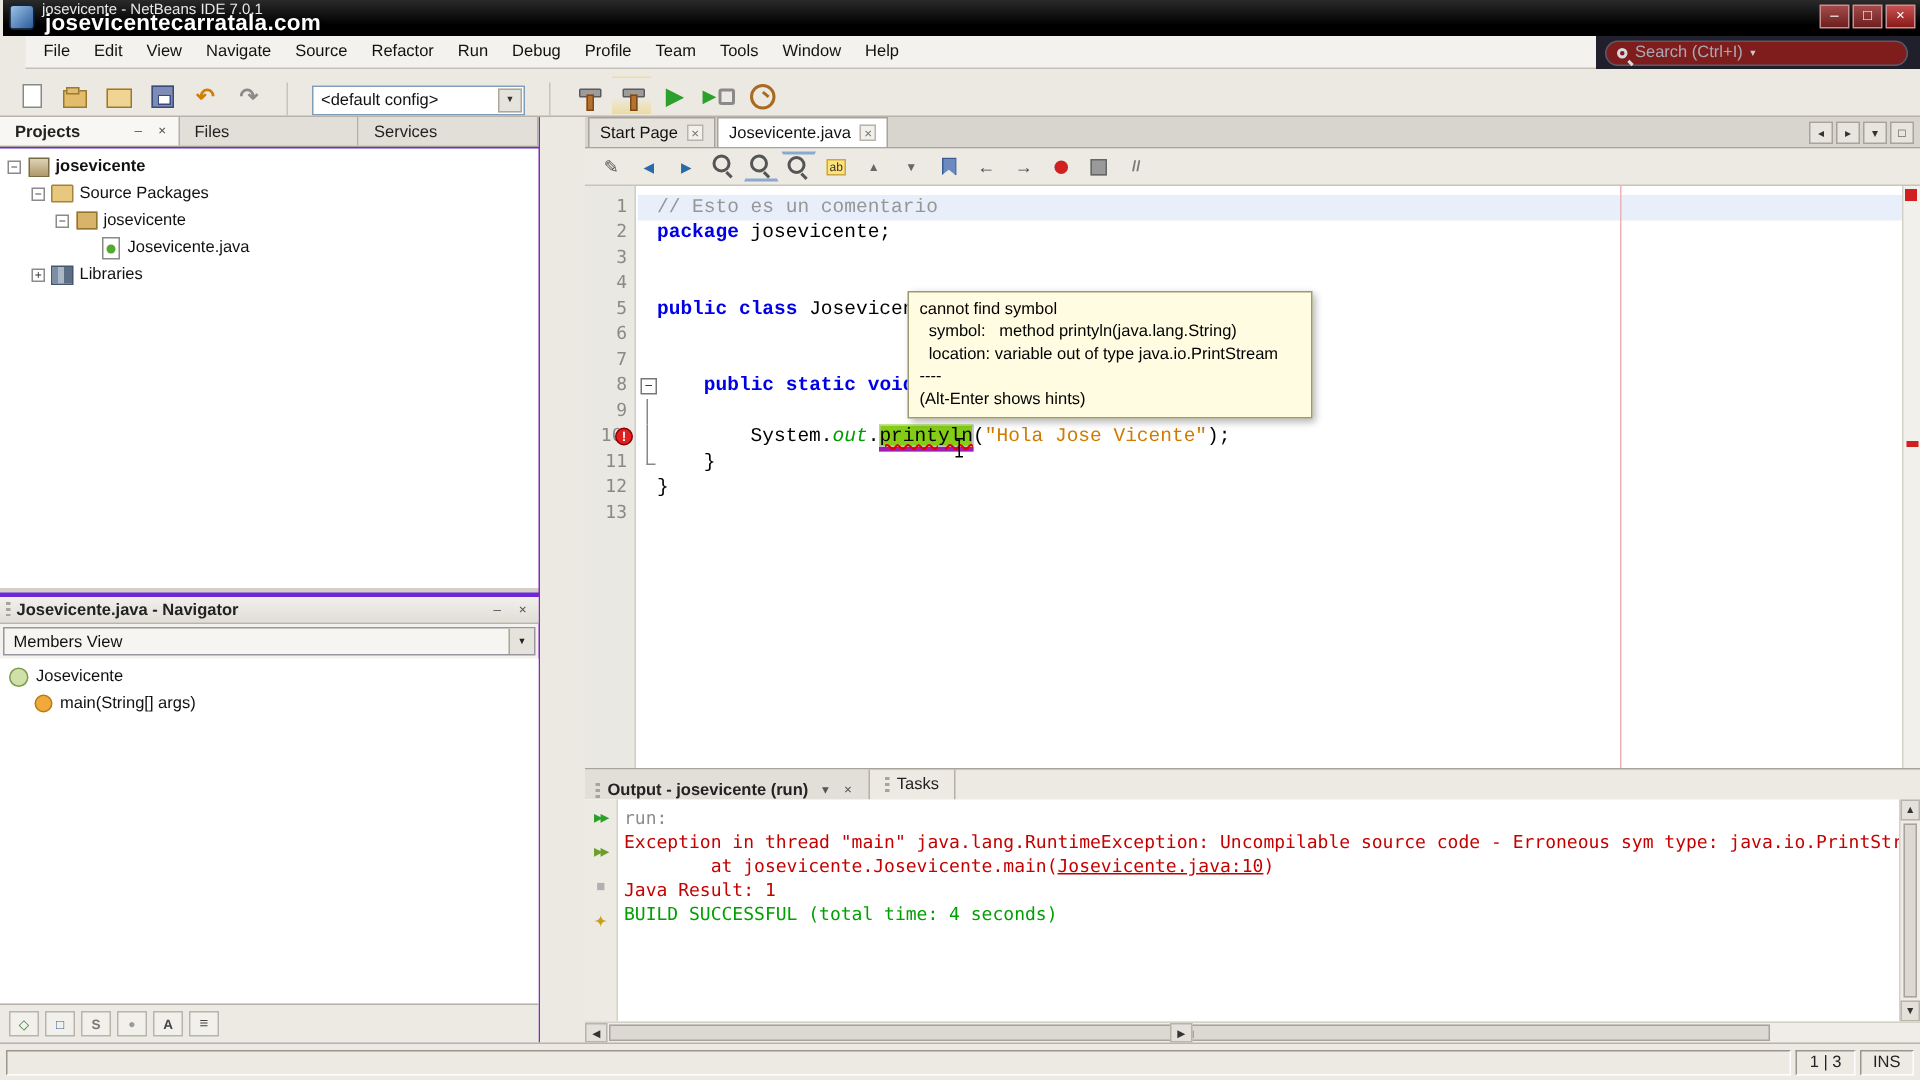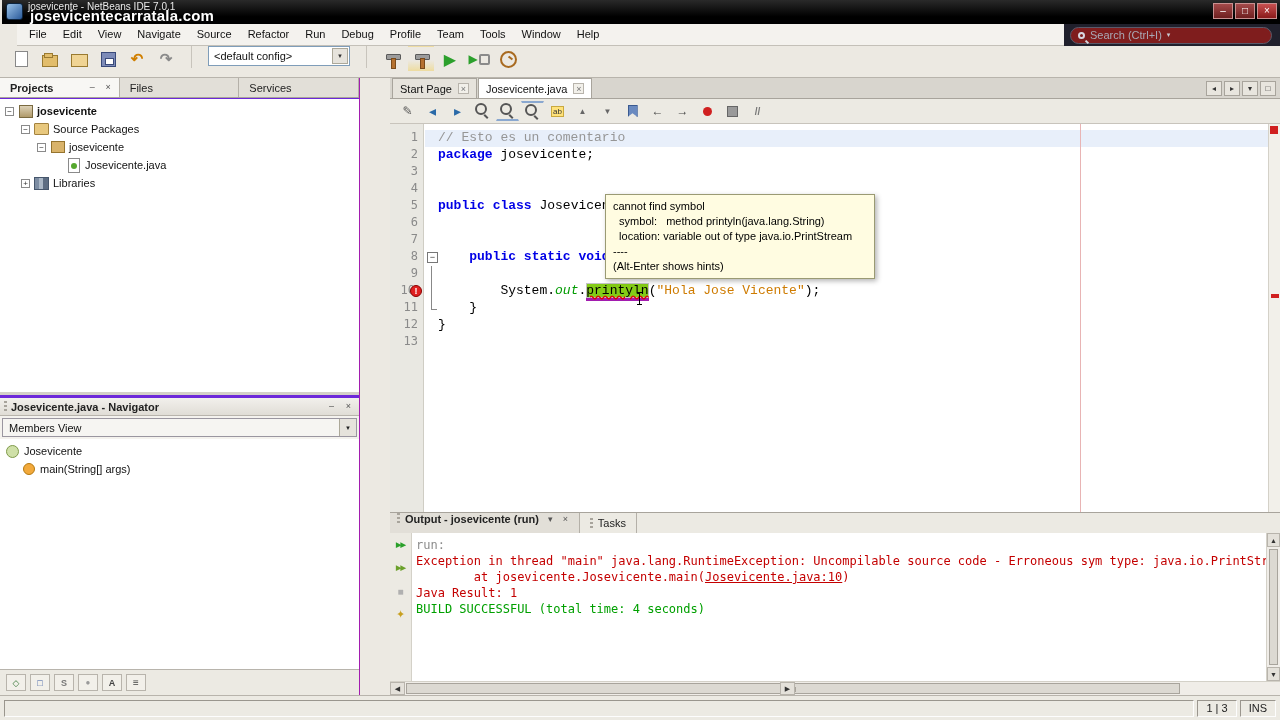--- a/index.html
+++ b/index.html
@@ -26,21 +26,21 @@
   .menu-item{padding:0 8px;line-height:21px;color:#111}
   .search-zone{position:absolute;right:0;top:0;width:216px;height:22px;background:#20202c;display:flex;align-items:center}
   .search-box{margin:2px 8px 2px 6px;flex:1;height:17px;background:#7f1d1d;border:1px solid #5a5a6a;
     border-radius:9px;display:flex;align-items:center;gap:5px;padding:0 7px;color:#a9a9b5}
   .mag{width:7px;height:7px;border:2px solid #d8d8e0;border-radius:50%;position:relative;flex:none}
   .mag::after{content:"";position:absolute;width:2px;height:4px;background:#d8d8e0;left:6px;top:6px;transform:rotate(-45deg)}
   .search-caret{font-size:7px;color:#c8c8d0}
 
   
   .toolbar{position:absolute;top:46px;left:0;right:0;height:32px;background:#ece9e2;
-    border-bottom:1px solid #b8b4ac;display:flex;align-items:flex-start;padding-left:8px;gap:5px}
+    border-bottom:1px solid #b8b4ac;display:flex;align-items:flex-end;padding-left:8px;gap:5px}
   .tsep{width:1px;height:22px;background:#c8c4bc;margin:0 7px}
   .tbtn{width:26px;height:26px;display:flex;align-items:center;justify-content:center;position:relative;border:1px solid transparent}
   .config-select{width:142px;height:20px;background:#fff;border:1px solid #7f9db9;display:flex;
     align-items:center;padding:0 5px;position:relative;margin:0 4px}
   .config-arrow{position:absolute;right:1px;top:1px;bottom:1px;width:16px;background:#e6e3dc;
     border:1px solid #aca899;display:flex;align-items:center;justify-content:center;font-size:6px;color:#333}
 
   
   .icon-new-file::before{content:"";width:11px;height:14px;background:#fff;border:1px solid #888;display:block}
   .icon-new-project::before{content:"";width:14px;height:10px;background:#e2bd6b;border:1px solid #9a7a30;display:block;margin-top:4px}
@@ -178,21 +178,21 @@
   .tooltip{position:absolute;left:215px;top:70px;width:270px;background:#fffce1;border:1px solid #9a9a73;
     padding:4px 7px;box-shadow:2px 2px 5px rgba(0,0,0,.3);z-index:5}
   .ttline{white-space:pre;line-height:15px;color:#000}
   .ibeam{position:absolute;left:246px;top:168px;width:7px;height:13px;z-index:6}
   .ibeam::before{content:"";position:absolute;left:3px;top:1px;bottom:1px;width:1px;background:#000}
   .ibeam::after{content:"";position:absolute;left:1px;right:1px;top:0;height:1px;background:#000;box-shadow:0 12px 0 #000}
 
   
   .output{position:absolute;left:0;right:0;bottom:0;height:183px;background:#eceae3;border-top:1px solid #a8a49c}
   .oheader{height:20px;display:flex;align-items:stretch}
-  .osec{display:flex;align-items:flex-start;gap:5px;padding:0 7px;background:#e2dfd8;border-right:1px solid #b4b0a8}
+  .osec{display:flex;align-items:flex-end;gap:5px;padding:0 7px;background:#e2dfd8;border-right:1px solid #b4b0a8}
   .osec .grip,.otask .grip{width:3px;height:11px;background:repeating-linear-gradient(to bottom,#a8a49c 0 2px,transparent 2px 4px)}
   .otitle{font-weight:bold;color:#222}
   .ohicon{width:13px;height:13px;font-size:9px;line-height:11px;text-align:center;color:#555;border:1px solid transparent}
   .icon-output-options::before{content:"▾"} .icon-close-output::before{content:"×"}
   .otask{display:flex;align-items:center;gap:5px;padding:0 10px;border-right:1px solid #b4b0a8;color:#222}
   .obody{position:absolute;top:20px;left:0;right:0;bottom:14px;background:#fff;display:flex}
   .omargin{width:22px;background:#eceae3;border-right:1px solid #d4d1c8;display:flex;flex-direction:column;
     align-items:center;padding-top:4px;gap:7px;flex:none}
   .obtn{width:17px;height:16px;display:flex;align-items:center;justify-content:center;border:1px solid transparent}
   .icon-rerun::before{content:"▶▶";font-size:7px;letter-spacing:-1px;color:#2aa02a;font-weight:bold}

